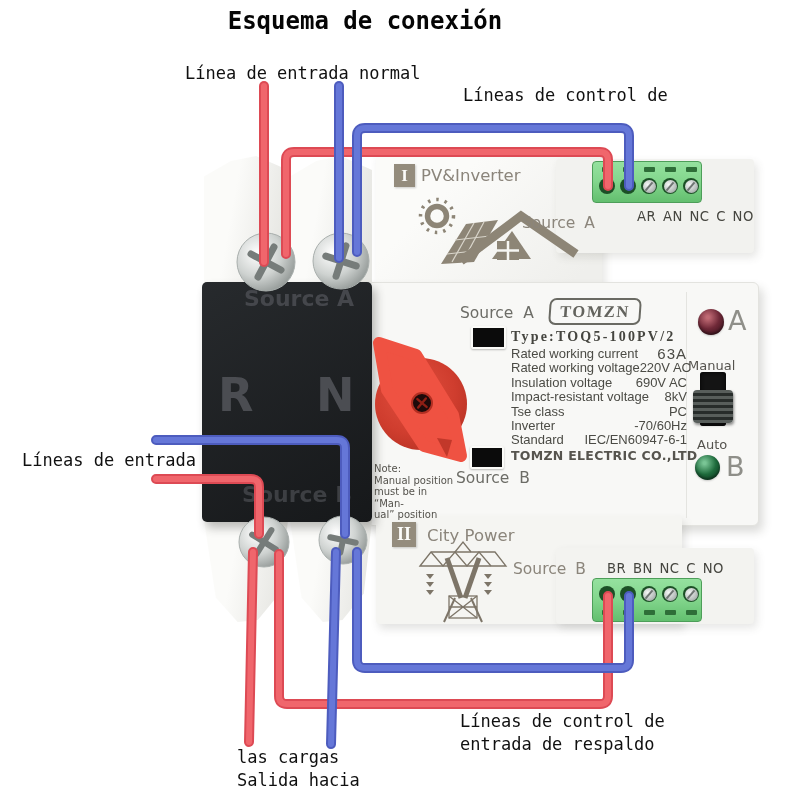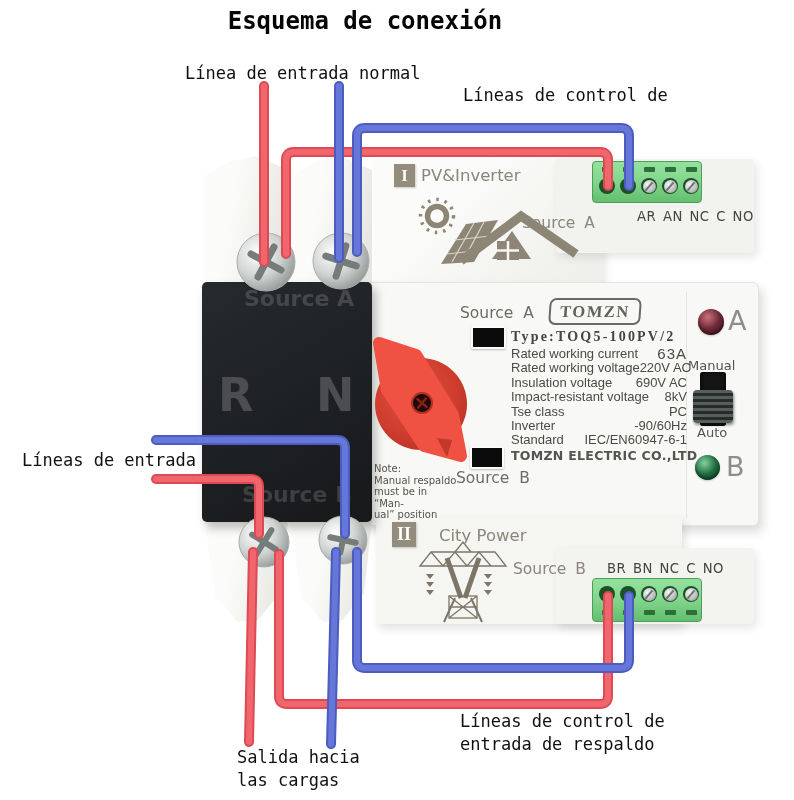--- a/index.html
+++ b/index.html
@@ -263,21 +263,21 @@
       <i class="slot" style="left:71.5px;top:31px"></i>
     <i class="slot" style="left:92.5px;top:31px"></i>
   </div>
 
   <div class="numbox" style="left:394px;top:164px;width:21px;height:23px;font-size:17px;line-height:23px;">I</div>
   <div class="facetext sec-title" style="left:421px;top:166px;">PV&amp;Inverter</div>
   <div class="facetext sec-src" style="left:522px;top:214px;">Source A</div>
   <div class="facetext term-lbl" style="left:637px;top:209px;">AR AN NC C NO</div>
 
   <div class="numbox" style="left:392px;top:522px;width:24px;height:25px;font-size:18px;line-height:25px;">II</div>
-  <div class="facetext sec-title" style="left:427px;top:526px;margin-left:12px;">City Power</div>
+  <div class="facetext sec-title" style="left:427px;top:526px;">City Power</div>
   <div class="facetext sec-src" style="left:513px;top:560px;">Source B</div>
   <div class="facetext term-lbl" style="left:607px;top:561px;">BR BN NC C NO</div>
 
   <div class="facetext srcface" style="left:460px;top:304px;">Source A</div>
   <div class="window" style="left:471px;top:326px;width:31px;height:19px;"></div>
   <div class="logo">TOMZN</div>
   <div class="typeline">Type:TOQ5-100PV/2</div>
 
   <div class="specs">
     <div class="spec-row">
@@ -295,45 +295,45 @@
     <div class="spec-row">
       <span class="spec-lbl">Impact-resistant voltage</span>
       <span class="spec-val">8kV</span>
       </div>
     <div class="spec-row">
       <span class="spec-lbl">Tse class</span>
       <span class="spec-val">PC</span>
       </div>
     <div class="spec-row">
       <span class="spec-lbl">Inverter</span>
-      <span class="spec-val">-90/60Hz</span>
+      <span class="spec-val">-70/60Hz</span>
       </div>
     <div class="spec-row">
       <span class="spec-lbl">Standard</span>
       <span class="spec-val">IEC/EN60947-6-1</span>
       </div>
   </div>
 
   <div class="company">TOMZN ELECTRIC CO.,LTD</div>
   <div class="window" style="left:470px;top:446px;width:30px;height:19px;"></div>
   <div class="facetext srcface" style="left:456px;top:469px;">Source B</div>
 
   <div class="note">
     <div>Note:</div>
-    <div>Manual respaldo</div>
+    <div>Manual position</div>
     <div>must be in “Man-</div>
     <div>ual” position</div>
   </div>
 
   <div class="led led-a"></div>
   <div class="led-letter" style="left:728px;top:305px;">A</div>
   <div class="sw-lbl" style="left:688px;top:358px;text-align:center;">Manual</div>
   <div class="sw-recess"></div>
   <div class="sw-knob"></div>
-  <div class="sw-lbl" style="left:697px;top:425px;">Auto</div>
+  <div class="sw-lbl" style="left:697px;top:437px;">Auto</div>
   <div class="led led-b"></div>
   <div class="led-letter" style="left:726px;top:451px;">B</div>
 
   <svg class="wiresvg" width="794" height="800">
     <g>
       <path class="w-out-red" d="M 264,86 V 262"></path>
         <path class="w-in-red" d="M 264,86 V 262"></path>
     </g>
     <g>
       <path class="w-out-red" d="M 286,254 V 160 Q 286,152 294,152 H 600 Q 608,152 608,160 V 186"></path>
@@ -374,21 +374,21 @@
   </svg>
 
   <div class="dlabel" style="left:185px;top:62px;">Línea de entrada normal</div>
   <div class="dlabel" style="left:463px;top:84px;">
     <div>Líneas de control de</div>
   </div>
   <div class="dlabel" style="left:22px;top:449px;">
     <div>Líneas de entrada</div>
   </div>
   <div class="dlabel" style="left:237px;top:746px;">
+    <div>las cargas</div>
     <div>Salida hacia</div>
-    <div>las cargas</div>
   </div>
   <div class="dlabel" style="left:460px;top:710px;">
     <div>Líneas de control de</div>
     <div>entrada de respaldo</div>
   </div>
 
 </div>
 
 </body></html>

